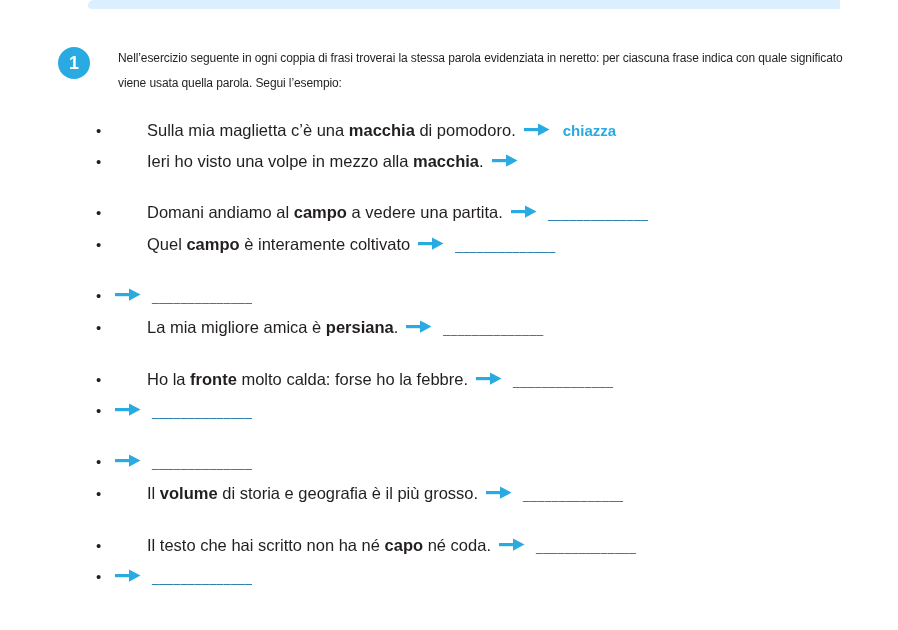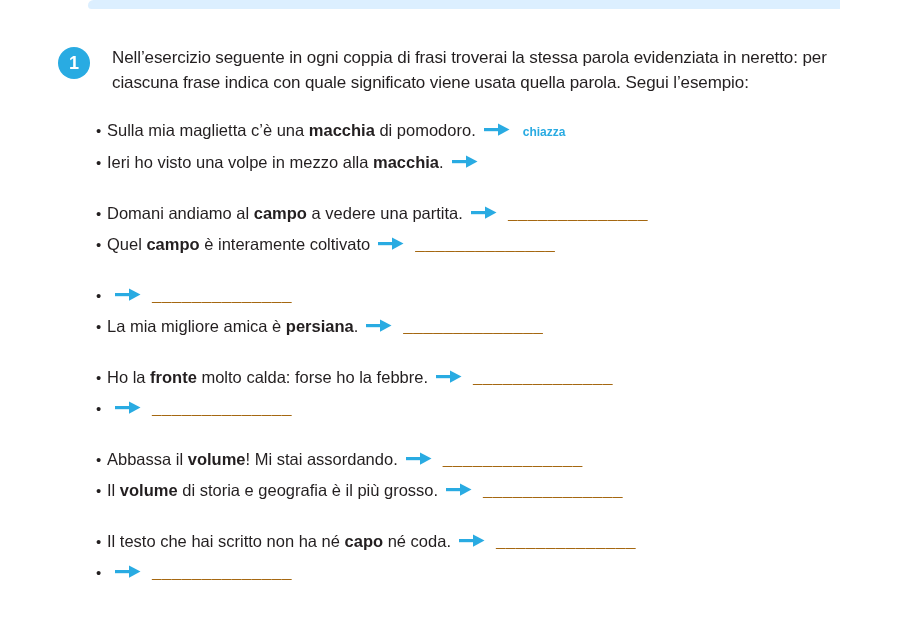--- a/index.html
+++ b/index.html
@@ -51,22 +51,22 @@
     color: #ffffff;
     font-size: 18px;
     font-weight: bold;
     line-height: 32px;
     text-align: center;
     margin-top: 1px;
   }
 
   #ex-instruction {
     flex: 1 1 auto;
-    margin-left: 22px;
-    font-size: 17px;
+    margin-left: 28px;
+    font-size: 12px;
     line-height: 24.5px;
     letter-spacing: -0.1px;
     max-width: 732px;
     color: #231f20;
   }
 
   
   #pairs {
     margin-top: 20px;
     padding-left: 96px;
@@ -91,51 +91,52 @@
     flex: 0 0 auto;
     width: 11px;
     font-size: 15px;
     line-height: 30px;
     color: #231f20;
   }
 
   .sentence-text {
     flex: 0 0 auto;
     color: #231f20;
+    margin-left: 40px;
   }
   .sentence-text b {
     font-weight: bold;
   }
 
   .arrow {
     flex: 0 0 auto;
     margin: 0 7px 0 8px;
     position: relative;
     top: 1px;
     line-height: 0;
   }
   .arrow svg {
     display: block;
   }
 
   .answer {
     flex: 0 0 auto;
     color: #29abe2;
     font-weight: bold;
+    font-size: 15px;
+    margin-left: 6px;
+  }
+
+  .blank {
+    flex: 0 0 auto;
+    margin-left: 4px;
+    color: #0369a1;
+    letter-spacing: 0.5px;
     font-size: 12px;
-    margin-left: 6px;
-  }
-
-  .blank {
-    flex: 0 0 auto;
-    margin-left: 4px;
-    color: #a16207;
-    letter-spacing: 0.5px;
-    font-size: 19px;
-    font-family: Liberation Serif, serif;
+    font-family: Liberation Sans, sans-serif;
   }
 </style>
 </head>
 <body>
 
 <div id="top-band"></div>
 
 <section id="exercise">
 
   <div class="ex-head">
@@ -233,21 +234,20 @@
               <rect x="0" y="6" width="17" height="3.2" fill="#29abe2"></rect>
               <polygon points="14,1.5 25.5,7.6 14,13.7" fill="#29abe2"></polygon>
             </svg>
           </span>
           <span class="blank">______________</span>
         </div>
       </div>
       <div class="pair">
         <div class="sentence-row">
           <span class="bullet">•</span>
-          <span class="sentence-text">Abbassa il <b>volume</b>! Mi stai assordando.</span>
           <span class="arrow">
             <svg width="26" height="15" viewBox="0 0 26 15">
               <rect x="0" y="6" width="17" height="3.2" fill="#29abe2"></rect>
               <polygon points="14,1.5 25.5,7.6 14,13.7" fill="#29abe2"></polygon>
             </svg>
           </span>
           <span class="blank">______________</span>
         </div>
         <div class="sentence-row">
           <span class="bullet">•</span>

